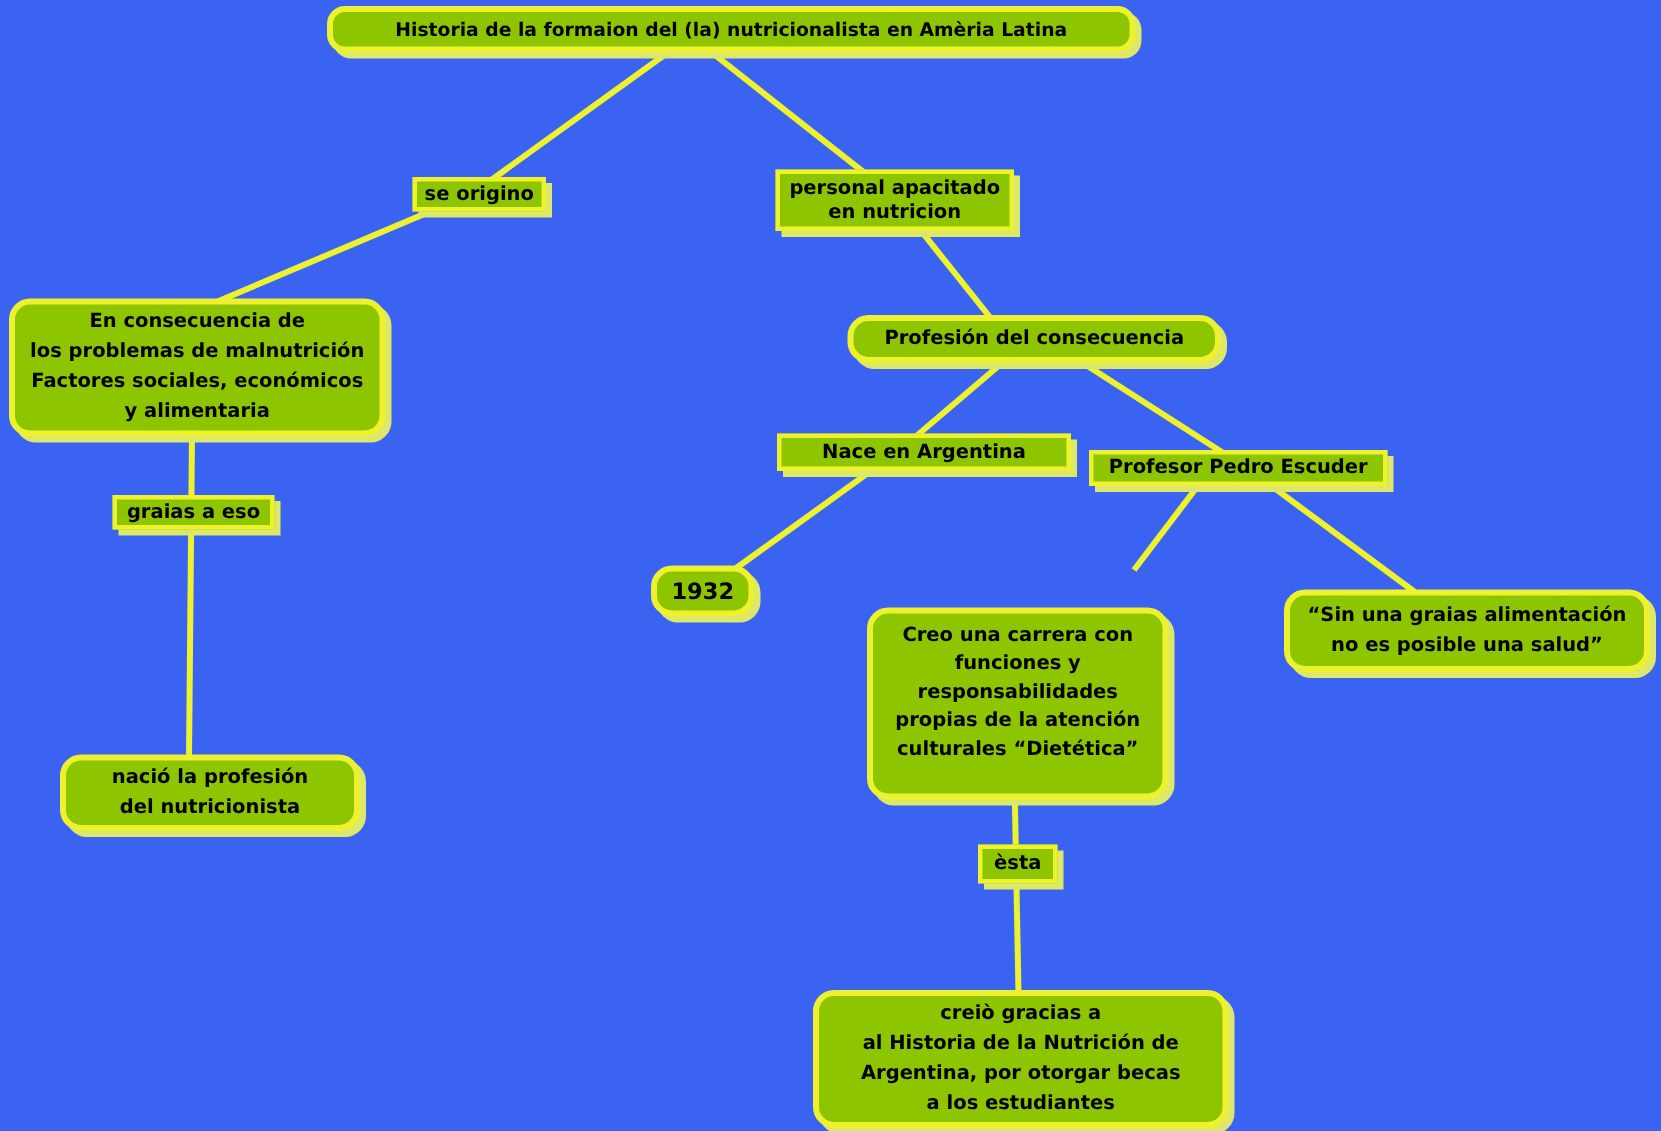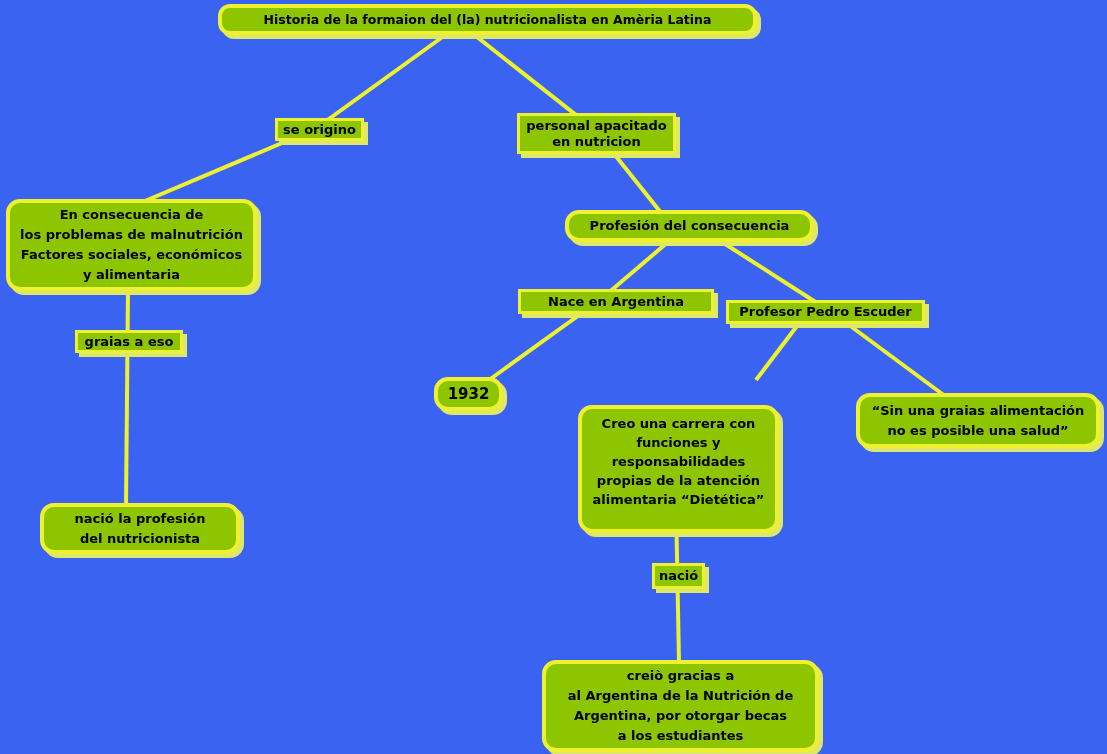--- a/index.html
+++ b/index.html
@@ -107,37 +107,37 @@
 
   <div class="node rounded" style="left:434px; top:377px; width:69px; height:34px; font-size:15px;">
     <div>1932</div>
   </div>
 
   <div class="node rounded top-align" style="left:578px; top:377px; width:201px; height:128px;margin-top:28px;">
     <div>Creo una carrera con</div>
     <div>funciones y</div>
     <div>responsabilidades</div>
     <div>propias de la atención</div>
-    <div>alimentaria “Dietética”</div>
+    <div>culturales “Dietética”</div>
   </div>
 
   <div class="node rounded" style="left:856px; top:393px; width:244px; height:55px;">
     <div>“Sin una graias alimentación</div>
     <div>no es posible una salud”</div>
   </div>
 
   <div class="node rounded" style="left:40px; top:503px; width:200px; height:51px;">
     <div>nació la profesión</div>
     <div>del nutricionista</div>
   </div>
 
   <div class="node label" style="left:652px; top:563px; width:53px; height:26px;">
-    <div>nació</div>
+    <div>èsta</div>
   </div>
 
   <div class="node rounded" style="left:542px; top:660px; width:277px; height:92px;">
     <div>creiò gracias a</div>
-    <div>al Argentina de la Nutrición de</div>
+    <div>al Historia de la Nutrición de</div>
     <div>Argentina, por otorgar becas</div>
     <div>a los estudiantes</div>
   </div>
 
 </div>
 
 </body></html>

